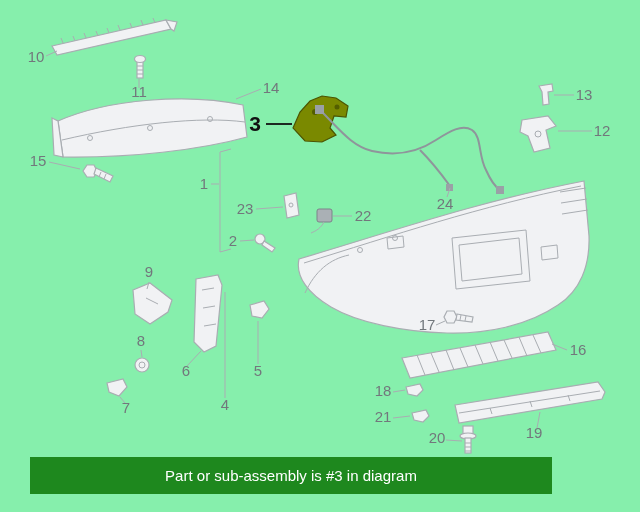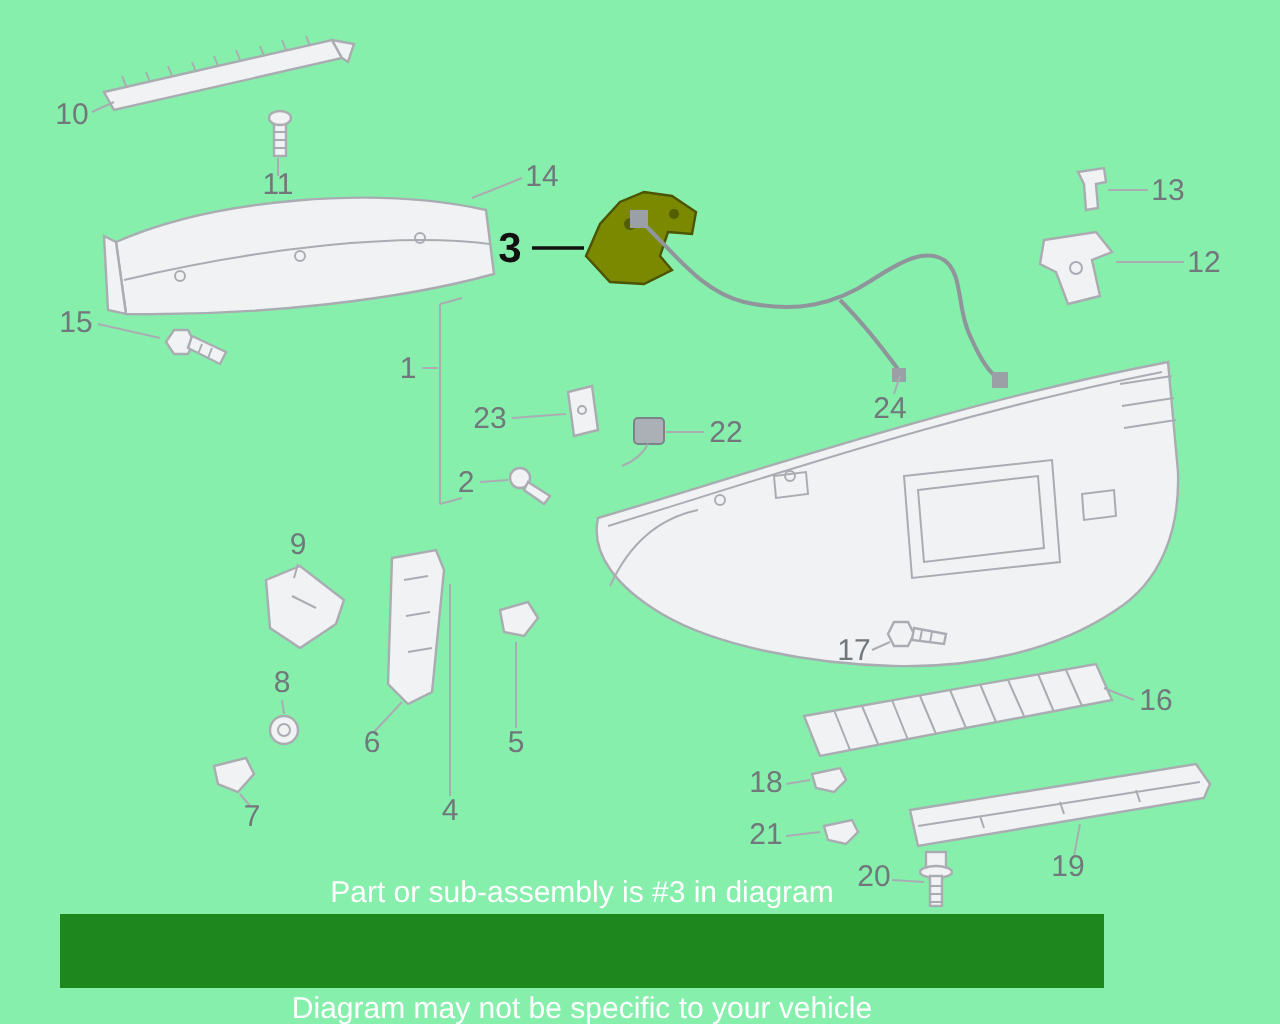--- a/index.html
+++ b/index.html
@@ -215,16 +215,15 @@
         <text x="383" y="422" class="callout" fill="#72777c">21</text>
         <line x1="446" y1="440" x2="462" y2="441" stroke="#a9adb2" stroke-width="1"></line>
         <text x="437" y="443" class="callout" fill="#72777c">20</text>
         <line x1="537" y1="428" x2="540" y2="412" stroke="#a9adb2" stroke-width="1"></line>
         <text x="534" y="438" class="callout" fill="#72777c">19</text>
       </g>
   </svg>
 
   <div class="banner" style="background-color: rgb(30, 136, 30); color: rgb(255, 255, 255);">
     <div class="line">Part or sub-assembly is #3 in diagram</div>
-    <div class="line">Diagram may not be specific to your vehicle</div>
   </div>
 
 </div>
 
 </body></html>

